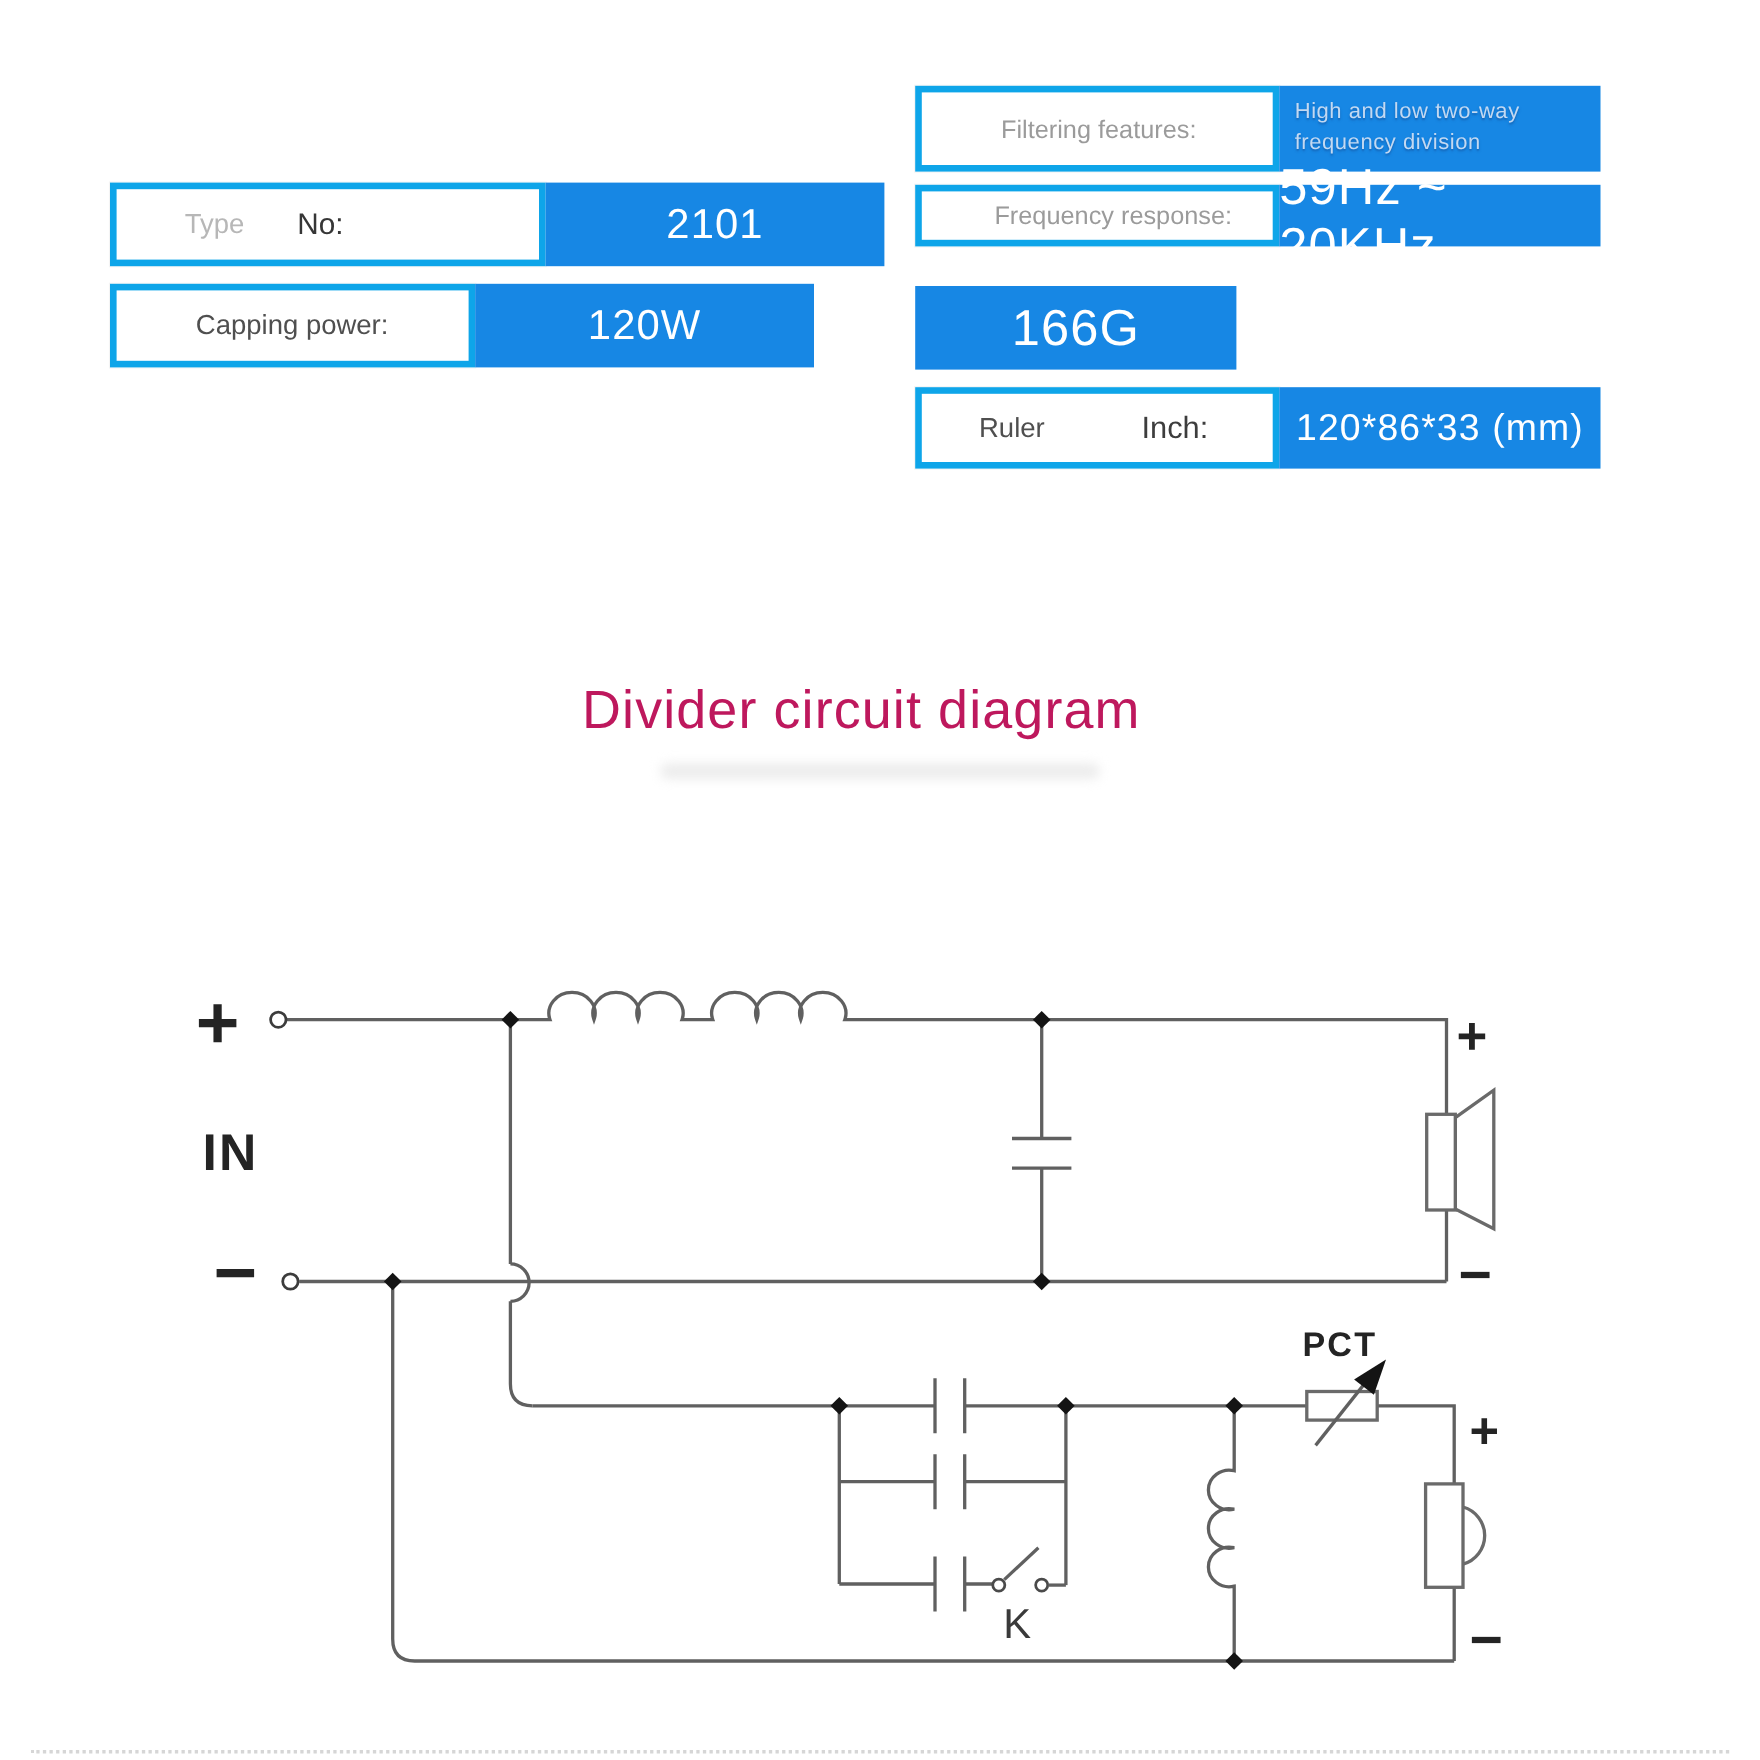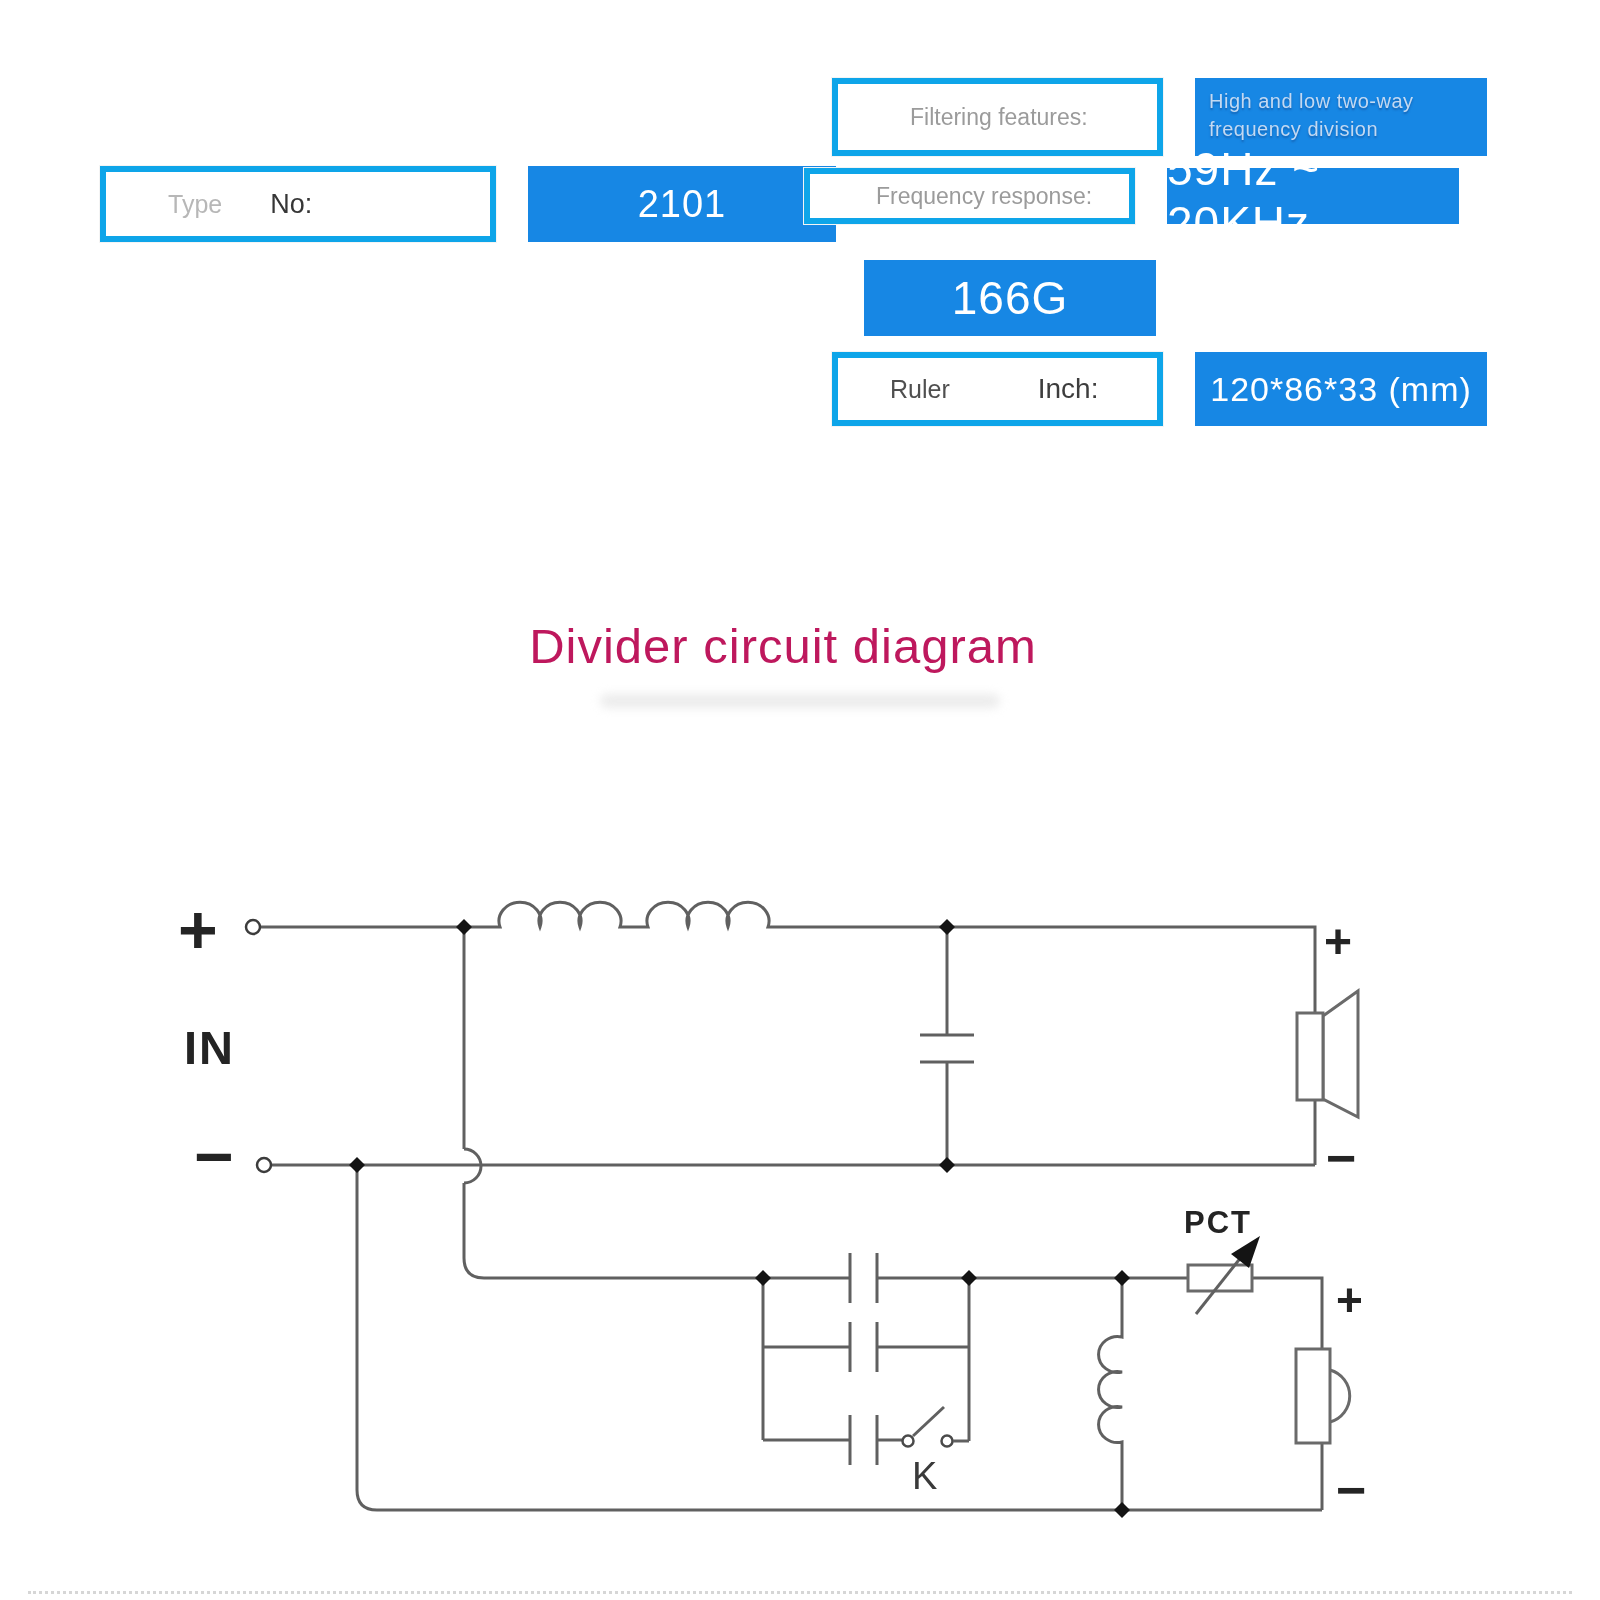--- a/index.html
+++ b/index.html
@@ -7,21 +7,21 @@
     position:relative;width:1600px;height:1600px;background:#ffffff;
     font-family:"Liberation Sans",sans-serif;overflow:hidden;
   }
   
   .spec-row{position:absolute;display:flex;}
   .cell{display:flex;align-items:center;box-sizing:border-box;}
   .cell.plain{
     background:#fff;border:6px solid #0ea5e9;
     box-shadow:0 0 0 1px #f4f4f4;
   }
-  .cell.blue{background:var(--accent,#1787e4);justify-content:center;margin-left:32px;}
+  .cell.blue{background:var(--accent,#1787e4);justify-content:center;}
   .la,.lb{white-space:nowrap;}
   .t-muted   {color:#b7b7b7;font-size:25px;}
   .t-dark    {color:#363636;font-size:27px;}
   .t-mid     {color:#4f4f4f;font-size:25px;}
   .t-gray    {color:#9b9b9b;font-size:23px;}
   .t-bigdark {color:#1d1d1d;font-size:33px;}
   .t-muted2  {color:#ababab;font-size:22px;}
   .t-dark2   {color:#3d3d3d;font-size:28px;}
   .val{color:#fff;letter-spacing:1px;}
   .v-lg{font-size:38px;}
@@ -63,31 +63,39 @@
   <div class="spec-row" style="left:100px;top:166px;height:76px;">
     <div class="cell plain" style="width:396px;padding-left:62px;gap:48px;">
       <span class="la t-muted">Type</span>
       <span class="lb t-dark">No:</span>
     </div>
     <div class="cell blue" style="width:308px;">
       <span class="val v-lg">2101</span>
     </div>
   </div>
 
+  <div class="spec-row" style="left:100px;top:258px;height:76px;">
+    <div class="cell plain" style="width:332px;padding-left:72px;">
+      <span class="la t-mid">Capping power:</span>
+    </div>
+    <div class="cell blue" style="width:308px;">
+      <span class="val v-lg">120W</span>
+    </div>
+  </div>
 
   <div class="spec-row" style="left:832px;top:78px;height:78px;">
     <div class="cell plain" style="width:331px;padding-left:72px;">
       <span class="la t-gray">Filtering features:</span>
     </div>
     <div class="cell blue leftalign" style="width:292px;">
       <span class="val v-sm" style="width:272px;">High and low two-way frequency division</span>
     </div>
   </div>
 
-  <div class="spec-row" style="left:804px;top:168px;height:56px;">
+  <div class="spec-row" style="left:832px;top:168px;height:56px;">
     <div class="cell plain" style="width:331px;padding-left:66px;">
       <span class="la t-gray">Frequency response:</span>
     </div>
     <div class="cell blue" style="width:292px;">
       <span class="val v-md">59Hz ~ 20KHz</span>
     </div>
   </div>
 
   <div class="spec-row" style="left:832px;top:260px;height:76px;">
     <div class="cell blue" style="width:292px;">

